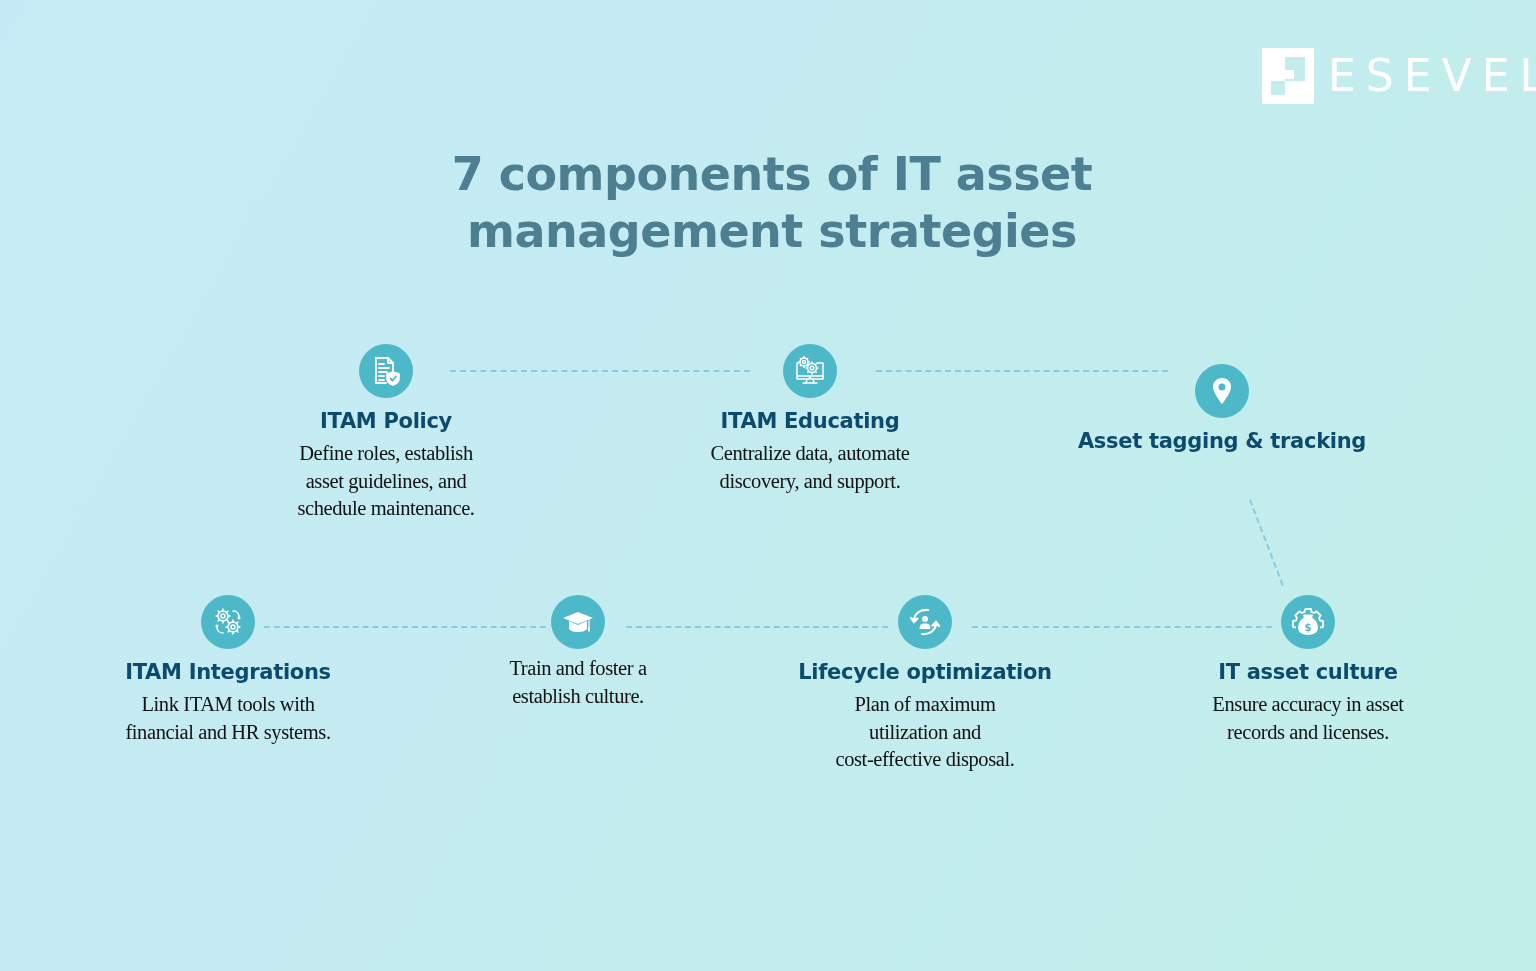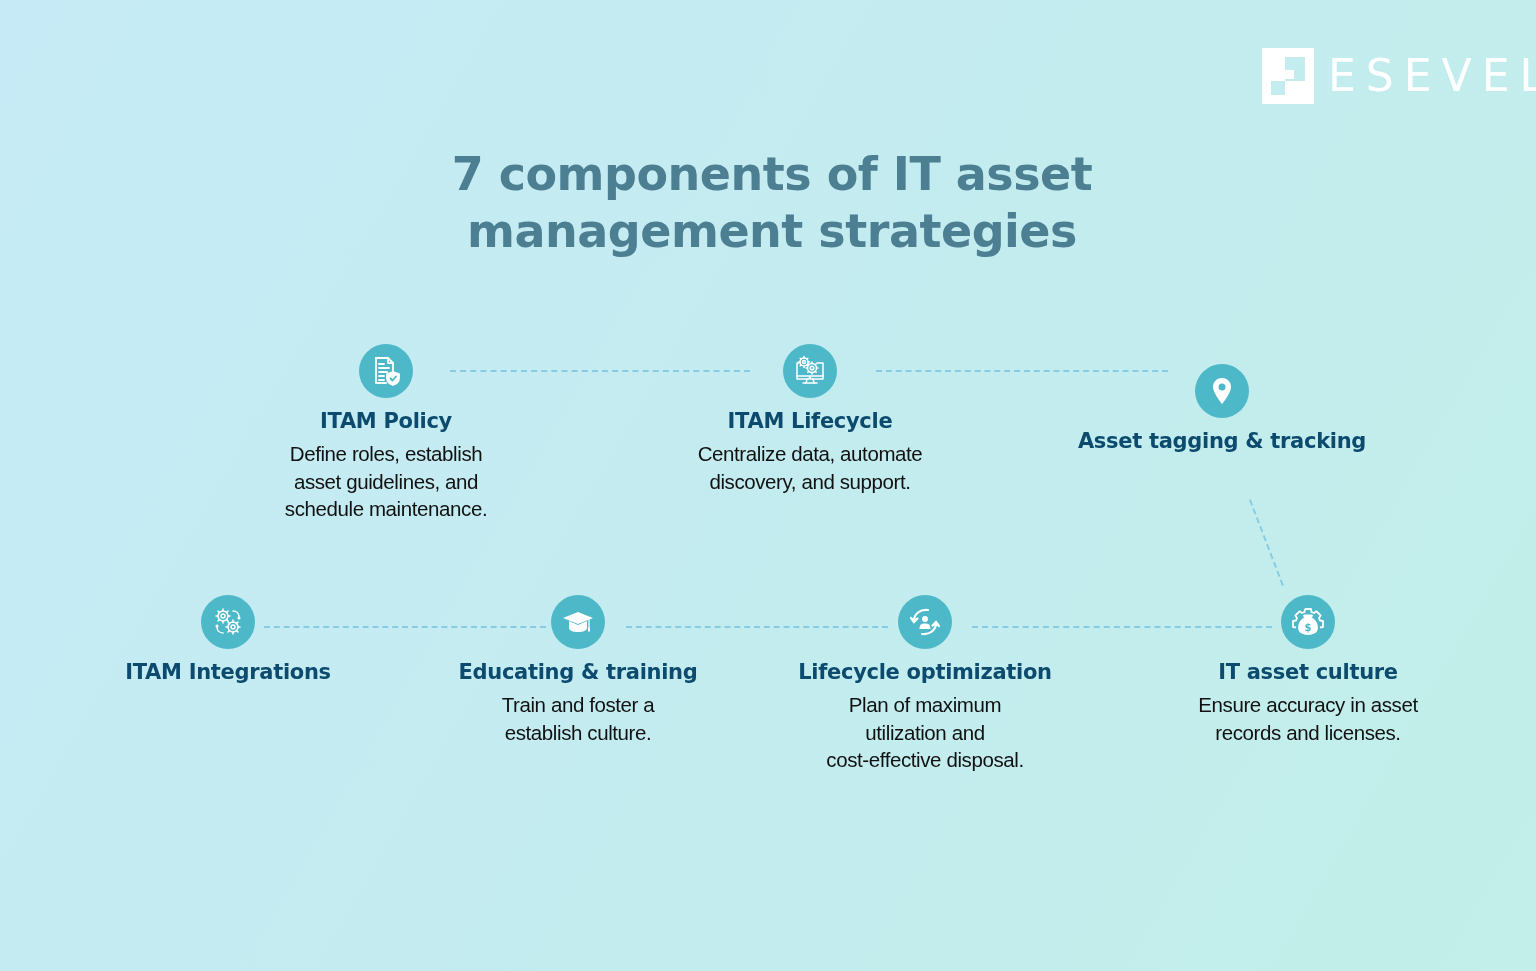--- a/index.html
+++ b/index.html
@@ -18,21 +18,21 @@
   }
   .dash { position:absolute; border-top:2px dashed #86cde4; height:0; }
   .dash-diag { position:absolute; width:0; border-left:2px dashed #86cde4; transform-origin: top left; }
   .node { position:absolute; width:320px; text-align:center; }
   .circle {
     width:54px; height:54px; border-radius:50%; background:#4cb8c8;
     margin:0 auto; display:flex; align-items:center; justify-content:center;
   }
   .circle svg { width:34px; height:34px; }
   .node-title { color:#0c4a6e; font-weight:bold; font-size:21px; margin-top:10px; line-height:26px; font-family:"DejaVu Sans", sans-serif; letter-spacing:-0.3px; }
-  .node-desc { color:#111; font-size:20.5px; line-height:27.5px; margin-top:6px; font-family:Liberation Sans, sans-serif; letter-spacing:-0.4px; white-space:pre-line; }
+  .node-desc { color:#111; font-size:20.5px; line-height:27.5px; margin-top:6px; font-family:Liberation Serif, serif; letter-spacing:-0.4px; white-space:pre-line; }
 </style>
 </head>
 <body>
 
 <div class="logo">
   <div class="logo-mark">
     <svg width="52" height="56" viewBox="0 0 52 56">
       <path d="M0 0 H52 V56 H0 Z M9 9 V47 H43 V9 Z" fill="#fff" fill-rule="evenodd"></path>
       <rect x="9" y="9" width="14" height="24" fill="#fff"></rect>
       <rect x="23" y="33" width="20" height="14" fill="#fff"></rect>
@@ -85,21 +85,21 @@
         <line x1="10" y1="29" x2="24" y2="29"></line>
       <circle cx="17" cy="23.5" r="0.6" fill="#fff"></circle>
       <circle cx="11" cy="8" r="4"></circle>
         <circle cx="11" cy="8" r="1.5"></circle>
       <path d="M11 2.5 V4 M11 12 V13.5 M5.5 8 H7 M15 8 H16.5 M7.2 4.2 L8.2 5.2 M13.8 10.8 L14.8 11.8 M7.2 11.8 L8.2 10.8 M13.8 5.2 L14.8 4.2"></path>
       <circle cx="19" cy="14" r="4.5"></circle>
         <circle cx="19" cy="14" r="1.8"></circle>
       <path d="M19 8 V9.5 M19 18.5 V20 M13 14 H14.5 M23.5 14 H25 M14.8 9.8 L15.8 10.8 M22.2 17.2 L23.2 18.2 M14.8 18.2 L15.8 17.2 M22.2 10.8 L23.2 9.8"></path>
     </svg>
   </div>
-  <div class="node-title">ITAM Lifecycle</div>
+  <div class="node-title">ITAM Educating</div>
   <div class="node-desc">Centralize data, automate
 discovery, and support.</div>
 </div>
 
 <div class="node" style="left:1062px; top:364px;">
   <div class="circle">
     <svg viewBox="0 0 34 34">
       <path d="M17 4 C11.5 4 8 8 8 13 C8 19 17 30 17 30 C17 30 26 19 26 13 C26 8 22.5 4 17 4 Z" fill="#fff"></path>
       <circle cx="17" cy="13" r="3.5" fill="#4cb8c8"></circle>
     </svg>
@@ -140,34 +140,35 @@
 
 <div class="node" style="left:418px; top:595px;">
   <div class="circle">
     <svg viewBox="0 0 34 34">
       <path d="M2 13 L17 7 L32 13 L17 19 Z" fill="#fff"></path>
       <path d="M8 16 V23 C8 25.5 12 27 17 27 C22 27 26 25.5 26 23 V16 L17 20 Z" fill="#fff"></path>
       <line x1="28" y1="14" x2="28" y2="23" stroke="#fff" stroke-width="1.2"></line>
       <rect x="27" y="22.5" width="2" height="4" fill="#fff"></rect>
     </svg>
   </div>
-  <div class="node-title">Educating &amp; training</div>
   <div class="node-desc">Train and foster a
 establish culture.</div>
 </div>
 
 <div class="node" style="left:68px; top:595px;">
   <div class="circle">
     <svg viewBox="0 0 34 34" fill="none" stroke="#fff" stroke-width="1.5" stroke-linecap="round" stroke-linejoin="round">
       <circle cx="12" cy="11" r="5"></circle>
         <circle cx="12" cy="11" r="2"></circle>
       <path d="M12 4 V6 M12 16 V18 M5 11 H7 M17 11 H19 M7 6 L8.4 7.4 M15.6 14.6 L17 16 M7 16 L8.4 14.6 M15.6 7.4 L17 6"></path>
       <circle cx="22" cy="22" r="5"></circle>
         <circle cx="22" cy="22" r="2"></circle>
       <path d="M22 15 V17 M22 27 V29 M15 22 H17 M27 22 H29 M17 17 L18.4 18.4 M25.6 25.6 L27 27 M17 27 L18.4 25.6 M25.6 18.4 L27 17"></path>
       <path d="M22 6 C26 6 28 9 28 12"></path>
         <circle cx="28" cy="13" r="0.8" fill="#fff"></circle>
       <path d="M12 28 C8 28 6 25 6 22"></path>
         <circle cx="6" cy="21" r="0.8" fill="#fff"></circle>
     </svg>
   </div>
   <div class="node-title">ITAM Integrations</div>
+  <div class="node-desc">Link ITAM tools with
+financial and HR systems.</div>
 </div>
 
 </body></html>

